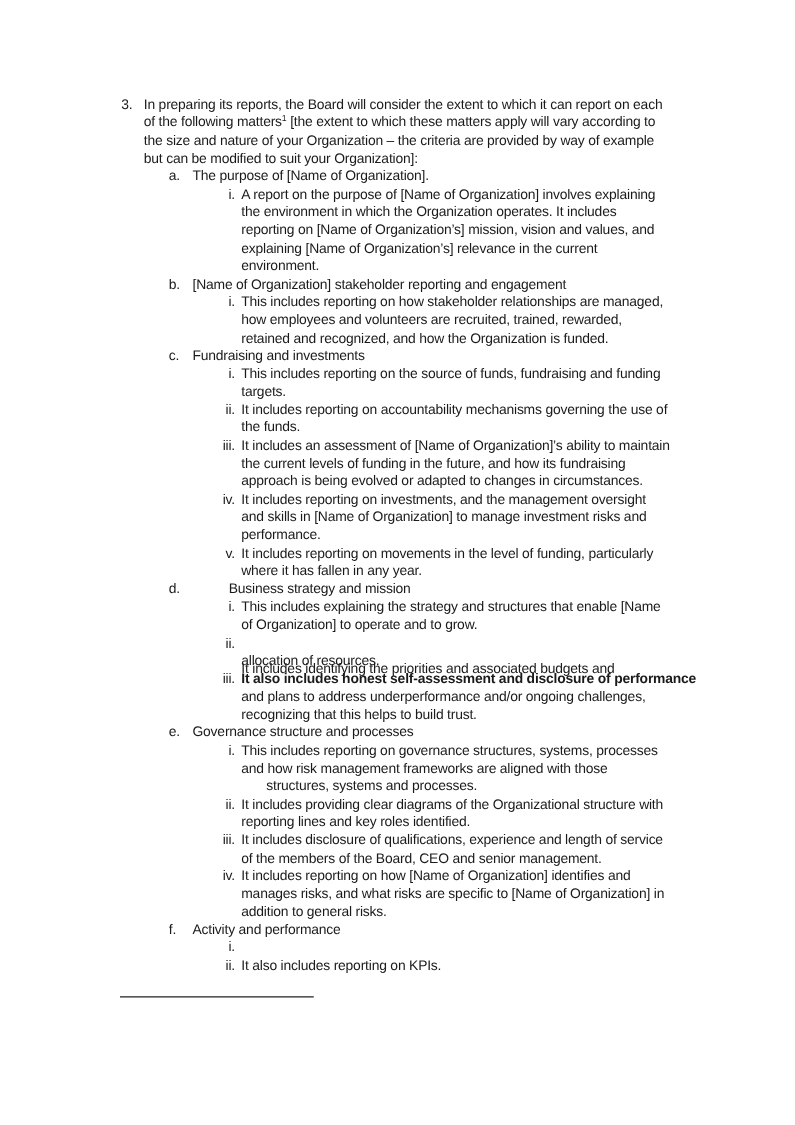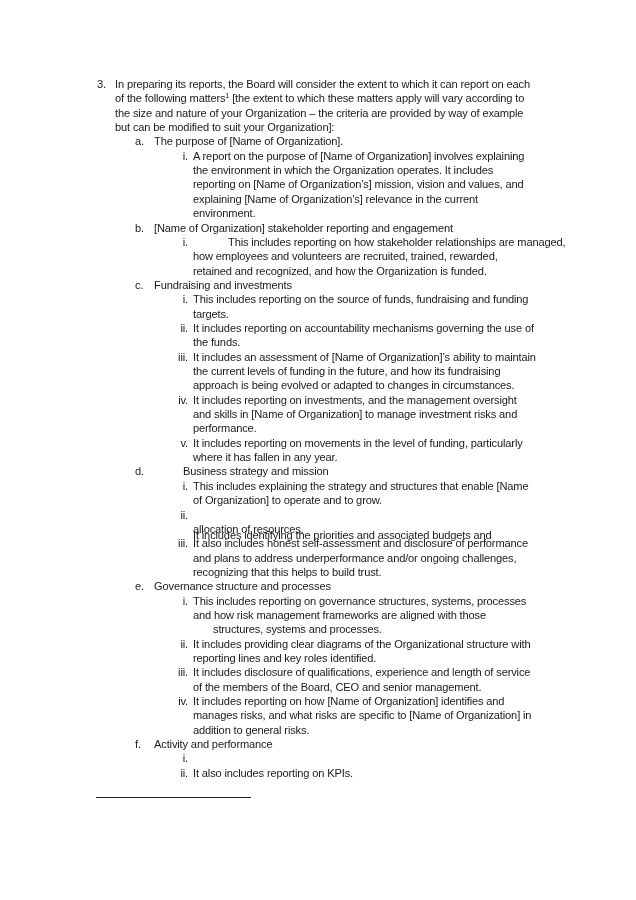--- a/index.html
+++ b/index.html
@@ -27,21 +27,21 @@
     <div class="line" style="left: 154px; top: 134.4px;">The purpose of [Name of Organization].</div>
     <div class="mk" style="left: 0px; top: 148.75px; width: 188px;">i.</div>
     <div class="line" style="left: 193px; top: 148.75px;">A report on the purpose of [Name of Organization] involves explaining</div>
     <div class="line" style="left: 193px; top: 163.1px;">the environment in which the Organization operates.  It includes</div>
     <div class="line" style="left: 193px; top: 177.45px;">reporting on [Name of Organization’s] mission, vision and values, and</div>
     <div class="line" style="left: 193px; top: 191.8px;">explaining [Name of Organization’s] relevance in the current</div>
     <div class="line" style="left: 193px; top: 206.15px;">environment.</div>
     <div class="mk" style="left: 135px; top: 220.5px;">b.</div>
     <div class="line" style="left: 154px; top: 220.5px;">[Name of Organization] stakeholder reporting and engagement</div>
     <div class="mk" style="left: 0px; top: 234.85px; width: 188px;">i.</div>
-    <div class="line" style="left: 193px; top: 234.85px; margin-left: 35px;">This includes reporting on how stakeholder relationships are managed,</div>
+    <div class="line" style="left: 193px; top: 234.85px;">This includes reporting on how stakeholder relationships are managed,</div>
     <div class="line" style="left: 193px; top: 249.2px;">how employees and volunteers are recruited, trained, rewarded,</div>
     <div class="line" style="left: 193px; top: 263.55px;">retained and recognized, and how the Organization is funded.</div>
     <div class="mk" style="left: 135px; top: 277.9px;">c.</div>
     <div class="line" style="left: 154px; top: 277.9px;">Fundraising and investments</div>
     <div class="mk" style="left: 0px; top: 292.25px; width: 188px;">i.</div>
     <div class="line" style="left: 193px; top: 292.25px;">This includes reporting on the source of funds, fundraising and funding</div>
     <div class="line" style="left: 193px; top: 306.6px;">targets.</div>
     <div class="mk" style="left: 0px; top: 320.95px; width: 188px;">ii.</div>
     <div class="line" style="left: 193px; top: 320.95px;">It includes reporting on accountability mechanisms governing the use of</div>
     <div class="line" style="left: 193px; top: 335.3px;">the funds.</div>
@@ -58,21 +58,21 @@
     <div class="line" style="left: 193px; top: 450.1px;">where it has fallen in any year.</div>
     <div class="mk" style="left: 135px; top: 464.45px;">d.</div>
     <div class="line" style="left: 154px; top: 464.45px; padding-left: 29px;">Business strategy and mission</div>
     <div class="mk" style="left: 0px; top: 478.8px; width: 188px;">i.</div>
     <div class="line" style="left: 193px; top: 478.8px;">This includes explaining the strategy and structures that enable [Name</div>
     <div class="line" style="left: 193px; top: 493.15px;">of Organization] to operate and to grow.</div>
     <div class="mk" style="left: 0px; top: 507.5px; width: 188px;">ii.</div>
     <div class="line" style="left: 193px; top: 507.5px; margin-top: 20px;">It includes identifying the priorities and associated budgets and</div>
     <div class="line" style="left: 193px; top: 521.85px;">allocation of resources.</div>
     <div class="mk" style="left: 0px; top: 536.2px; width: 188px;">iii.</div>
-    <div class="line" style="left: 193px; top: 536.2px;">It also includes honest self-assessment and disclosure of performance</div>
+    <div class="line" style="left: 193px; top: 536.2px; font-weight: bold;">It also includes honest self-assessment and disclosure of performance</div>
     <div class="line" style="left: 193px; top: 550.55px;">and plans to address underperformance and/or ongoing challenges,</div>
     <div class="line" style="left: 193px; top: 564.9px;">recognizing that this helps to build trust.</div>
     <div class="mk" style="left: 135px; top: 579.25px;">e.</div>
     <div class="line" style="left: 154px; top: 579.25px;">Governance structure and processes</div>
     <div class="mk" style="left: 0px; top: 593.6px; width: 188px;">i.</div>
     <div class="line" style="left: 193px; top: 593.6px;">This includes reporting on governance structures, systems, processes</div>
     <div class="line" style="left: 193px; top: 607.95px;">and how risk management frameworks are aligned with those</div>
     <div class="line" style="left: 193px; top: 622.3px; margin-left: 20px;">structures, systems and processes.</div>
     <div class="mk" style="left: 0px; top: 636.65px; width: 188px;">ii.</div>
     <div class="line" style="left: 193px; top: 636.65px;">It includes providing clear diagrams of the Organizational structure with</div>

